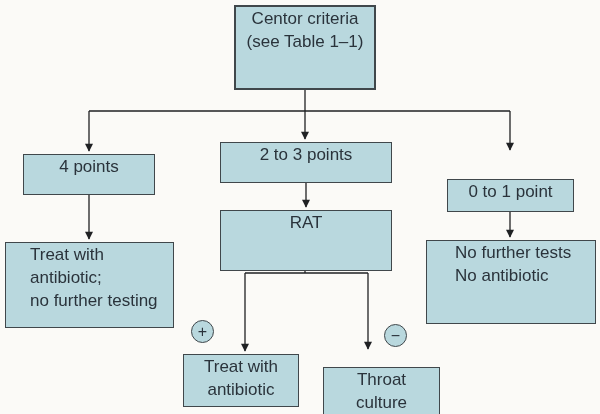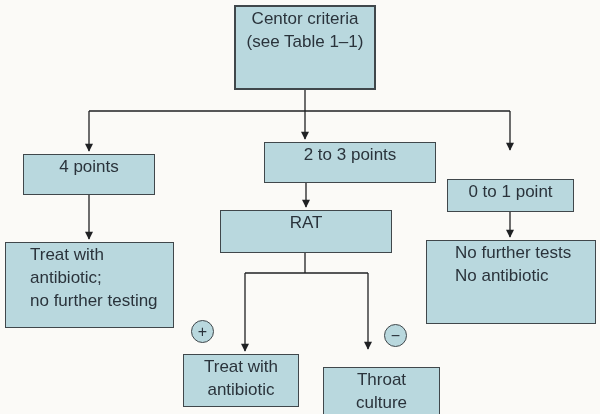--- a/index.html
+++ b/index.html
@@ -65,29 +65,29 @@
 
   <div class="node major" style="left:234px;top:5px;width:142px;height:85px;">
     <span class="lbl">Centor criteria
 (see Table 1–1)</span>
   </div>
 
   <div class="node" style="left:23px;top:154px;width:132px;height:41px;">
     <span class="lbl">4 points</span>
   </div>
 
-  <div class="node" style="left:220px;top:142px;width:172px;height:41px;margin-left:44px;">
+  <div class="node" style="left:220px;top:142px;width:172px;height:41px;">
     <span class="lbl">2 to 3 points</span>
   </div>
 
   <div class="node" style="left:447px;top:153px;width:127px;height:33px;margin-top:26px;">
     <span class="lbl">0 to 1 point</span>
   </div>
 
-  <div class="node" style="left:220px;top:210px;width:172px;height:43px;">
+  <div class="node" style="left:220px;top:210px;width:172px;height:61px;">
     <span class="lbl">RAT</span>
   </div>
 
   <div class="node leftalign" style="left:5px;top:242px;width:169px;height:86px;padding-left:24px;padding-right:2px;">
     <span class="lbl">Treat with
 antibiotic;
 no further testing</span>
   </div>
 
   <div class="node leftalign" style="left:426px;top:240px;width:170px;height:84px;padding-left:28px;padding-right:18px;">

